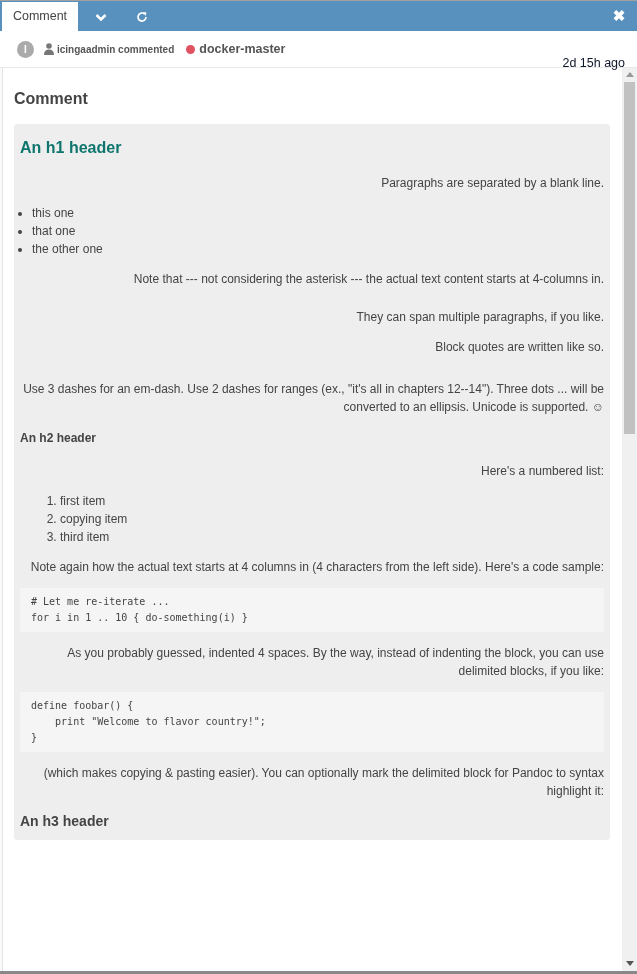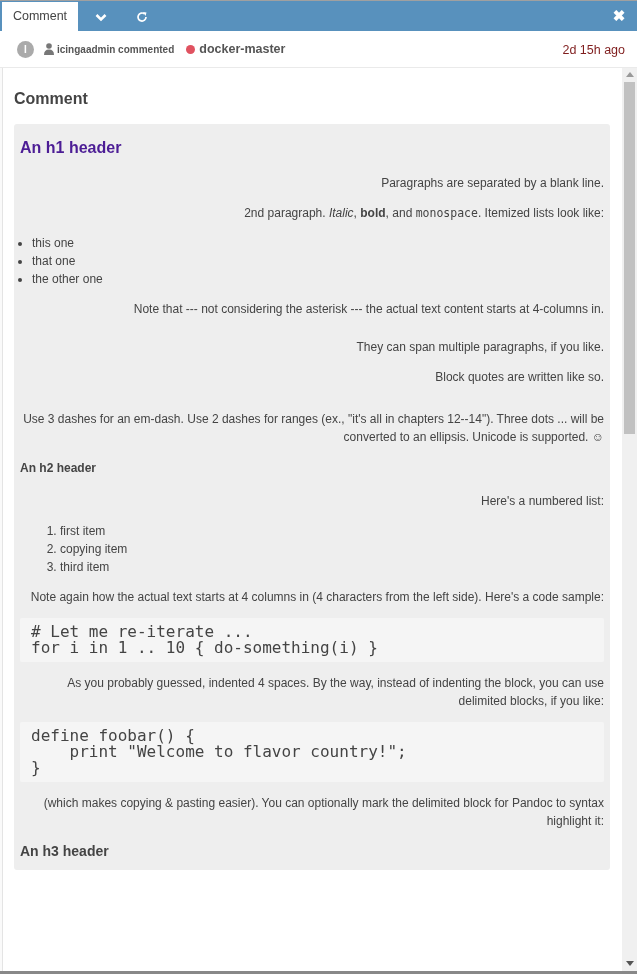--- a/index.html
+++ b/index.html
@@ -11,39 +11,39 @@
   .tab-btn { position: absolute; top: 1px; height: 30px; width: 40px; color: #fff; display: flex; align-items: center; justify-content: center; }
   .close-btn { position: absolute; right: 10px; top: 6px; width: 16px; height: 18px; color: #fff; font-weight: bold; font-size: 15px; line-height: 18px; text-align: center; }
 
   .meta-bar { position: absolute; left: 0; top: 31px; width: 637px; height: 37px; background: #fff; border-bottom: 1px solid #eaeaea; }
   .meta-left { position: absolute; left: 17px; top: 9px; display: flex; align-items: center; height: 18px; }
   .avatar { width: 17px; height: 17px; border-radius: 50%; background: #aaa; color: #fff; font-size: 10px; font-weight: bold; text-align: center; line-height: 17px; margin-right: 10px; }
   .user-icon { width: 10px; height: 12px; margin-right: 3px; }
   .author { font-weight: bold; font-size: 10px; color: #555; }
   .state-dot { width: 9px; height: 9px; border-radius: 50%; background: #e05260; margin-left: 12px; margin-right: 4px; }
   .host { font-weight: bold; font-size: 12.5px; color: #555; }
-  .time { position: absolute; right: 12px; top: 12px; font-size: 12.5px; color: #7f1d1d; }
+  .time { position: absolute; right: 12px; top: 25px; font-size: 12.5px; color: #0f172a; }
 
   .left-edge { position: absolute; left: 0; top: 68px; width: 3px; height: 906px; border-right: 1px solid #e4e4e4; background: #fafafa; }
 
   .content { position: absolute; left: 3px; top: 68px; width: 619px; height: 906px; overflow: hidden; }
   .section-title { position: absolute; left: 11px; top: 22px; font-size: 16px; font-weight: bold; color: #444; }
   .comment-box { position: absolute; left: 11px; top: 56px; width: 596px; background: #eeeeee; border-radius: 3px; padding: 14px 6px 10px 6px; }
-  .comment-box h1 { font-size: 16px; font-weight: bold; color: #4c1d95; margin-bottom: 16px; line-height: 20px; }
+  .comment-box h1 { font-size: 16px; font-weight: bold; color: #0f766e; margin-bottom: 16px; line-height: 20px; }
   .comment-box h2 { font-size: 12px; font-weight: bold; color: #444; margin-bottom: 14px; line-height: 20px; }
   .comment-box h3 { font-size: 14px; font-weight: bold; color: #444; line-height: 18px; }
   .comment-box p { font-size: 12px; line-height: 18px; margin-bottom: 12px; color: #444; text-align: right; }
   .comment-box code.inline { font-family: "DejaVu Sans Mono", monospace; font-size: 11.5px; }
   .comment-box ul { list-style: disc; margin-left: 12px; margin-bottom: 12px; }
   .comment-box ol { list-style: decimal; margin-left: 40px; margin-bottom: 12px; }
   .comment-box li { font-size: 12px; line-height: 18px; }
   .quote { padding-left: 9px; margin: 20px 0 24px 0; }
   .quote p { margin-bottom: 12px; }
   .quote p:last-child { margin-bottom: 0; }
-  pre { background: #f5f5f5; font-family: "DejaVu Sans Mono", monospace; font-size: 16px; line-height: 16px; color: #444; padding: 6px 11px; margin-bottom: 12px; border-radius: 2px; white-space: pre; }
+  pre { background: #f5f5f5; font-family: "DejaVu Sans Mono", monospace; font-size: 10px; line-height: 16px; color: #444; padding: 6px 11px; margin-bottom: 12px; border-radius: 2px; white-space: pre; }
 
   .scrollbar { position: absolute; left: 622px; top: 68px; width: 15px; height: 906px; background: #f0f0f0; }
   .scroll-up { position: absolute; left: 4px; top: 4px; width: 0; height: 0; border-left: 4px solid transparent; border-right: 4px solid transparent; border-bottom: 5px solid #999; }
   .scroll-thumb { position: absolute; left: 2px; top: 14px; width: 11px; height: 352px; background: #c1c1c1; }
   .scroll-down { position: absolute; left: 4px; bottom: 8px; width: 0; height: 0; border-left: 4px solid transparent; border-right: 4px solid transparent; border-top: 5px solid #555; }
   .bottom-edge { position: absolute; left: 0; top: 971px; width: 637px; height: 3px; background: #888; }
 </style>
 </head>
 <body>
 
@@ -79,21 +79,20 @@
   <div class="time">2d 15h ago</div>
 </div>
 
 <div class="left-edge"></div>
 
 <div class="content">
   <div class="section-title">Comment</div>
   <div class="comment-box">
     <h1>An h1 header</h1>
     <p>Paragraphs are separated by a blank line.</p>
-    <p><span>2nd paragraph. </span><em>Italic</em><span>, </span><strong>bold</strong><span>, and </span><code class="inline">monospace</code><span>. Itemized lists look like:</span></p>
     <ul>
       <li>this one</li>
       <li>that one</li>
       <li>the other one</li>
     </ul>
     <p>Note that --- not considering the asterisk --- the actual text content starts at 4-columns in.</p>
     <div class="quote">
       <p>They can span multiple paragraphs, if you like.</p>
       <p>Block quotes are written like so.</p>
     </div>

